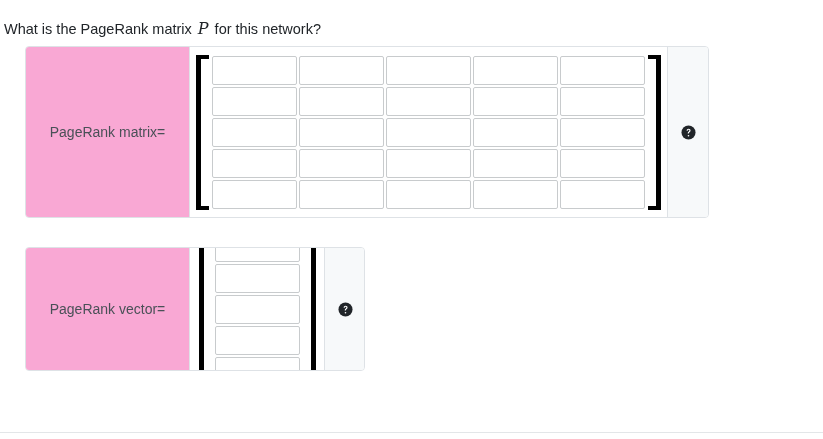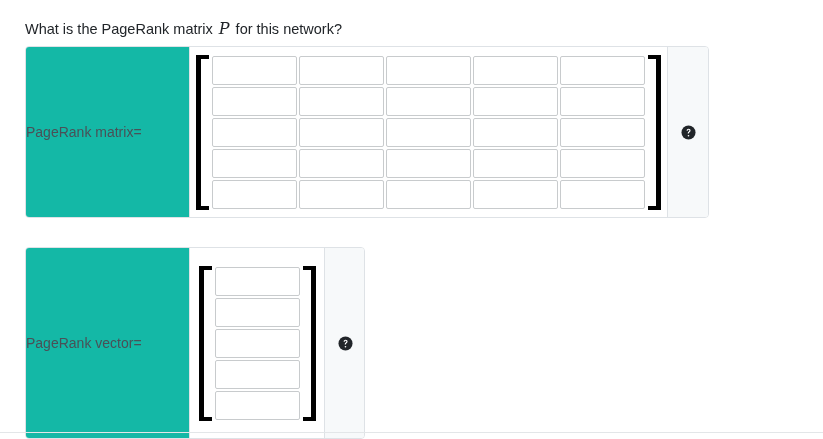--- a/index.html
+++ b/index.html
@@ -20,21 +20,21 @@
   .page {
     position: absolute;
     top: 0; left: 0;
     width: 823px;
     height: 439px;
   }
 
   
   .question-text {
     position: absolute;
-    left: 25px;
+    left: 4px;
     font-size: 14.5px;
     line-height: 18px;
     color: #212529;
     white-space: nowrap;
   }
   .math-var {
     font-family: "DejaVu Serif", "Liberation Serif", serif;
     font-style: italic;
     font-size: 16px;
     padding: 0 2px;
@@ -46,24 +46,25 @@
     display: flex;
     align-items: stretch;
     box-sizing: border-box;
     border: 1px solid #dee2e6;
     border-radius: 4px;
     background: #ffffff;
     overflow: hidden;
   }
 
   .label-pane {
-    background: #14b8a6;
+    background: #f9a8d4;
     border-right: 1px solid #dee2e6;
     display: flex;
     align-items: center;
+    justify-content: center;
     box-sizing: border-box;
     flex: 0 0 auto;
   }
   .label-pane span {
     color: #4a5057;
     font-size: 14px;
     white-space: nowrap;
   }
 
   .entry-pane {
@@ -217,21 +218,21 @@
       <svg class="help-icon" viewBox="0 0 16 16">
         <circle cx="8" cy="8" r="7.5" fill="#212529"></circle>
         <path d="M6.0 6.1c0.05-1.2 1.0-2.0 2.15-2.0 1.2 0 2.05 0.78 2.05 1.85 0 0.78-0.4 1.25-1.05 1.67-0.6 0.38-0.78 0.65-0.78 1.18v0.3H7.2v-0.45c0-0.8 0.3-1.25 1.0-1.7 0.55-0.36 0.74-0.6 0.74-1.0 0-0.45-0.36-0.78-0.86-0.78-0.53 0-0.9 0.33-0.95 0.93z" fill="#ffffff"></path>
         <circle cx="7.98" cy="11.45" r="0.88" fill="#ffffff"></circle>
       </svg>
     </div>
 
   </div>
 
 
-  <div class="answer-widget" style="left:25px; top:247px; width:340px; height:192px;">
+  <div class="answer-widget" style="left:25px; top:247px; width:340px; height:124px;">
 
     <div class="label-pane" style="width:164px;">
       <span>PageRank vector=</span>
     </div>
 
     <div class="entry-pane" style="width:134px;">
       <div class="bracket-wrap">
         <div class="bracket left"></div>
         <div class="grid">
           <div class="grid-row">

